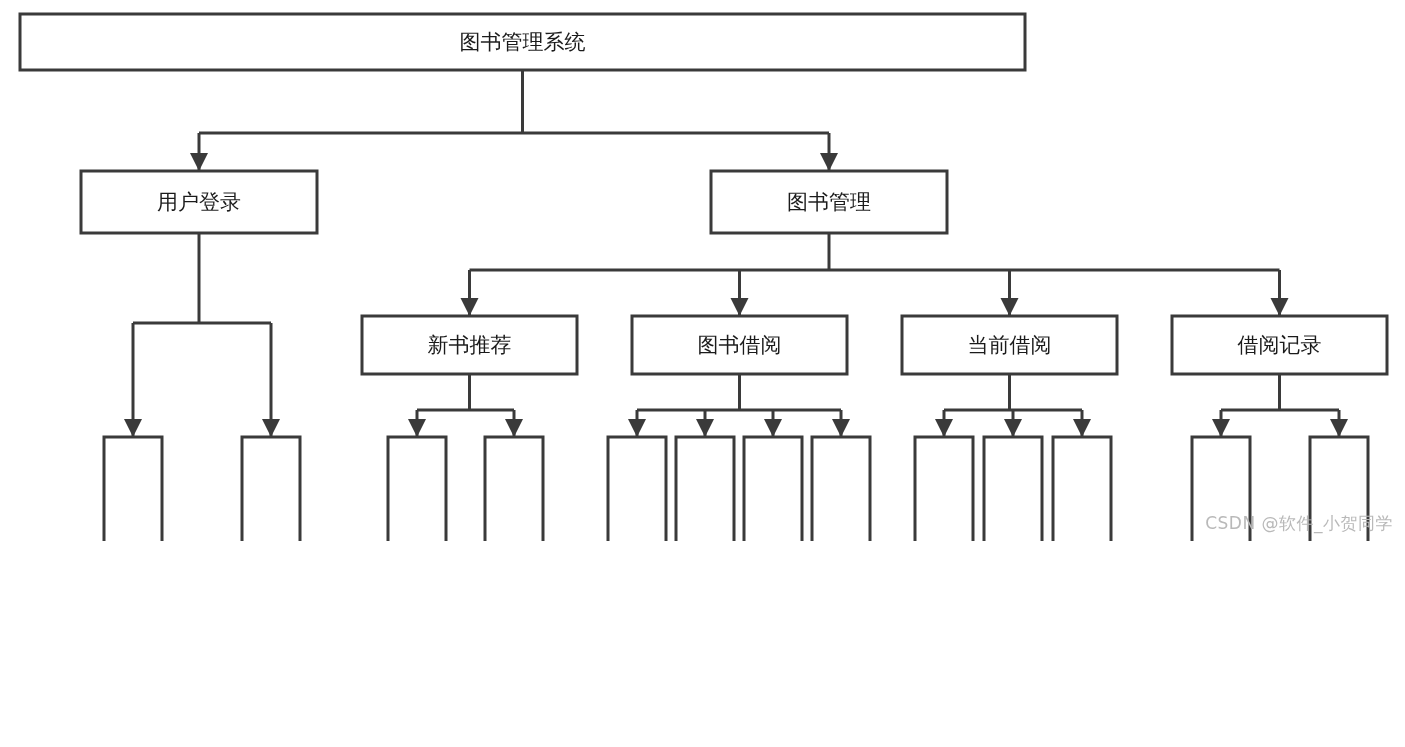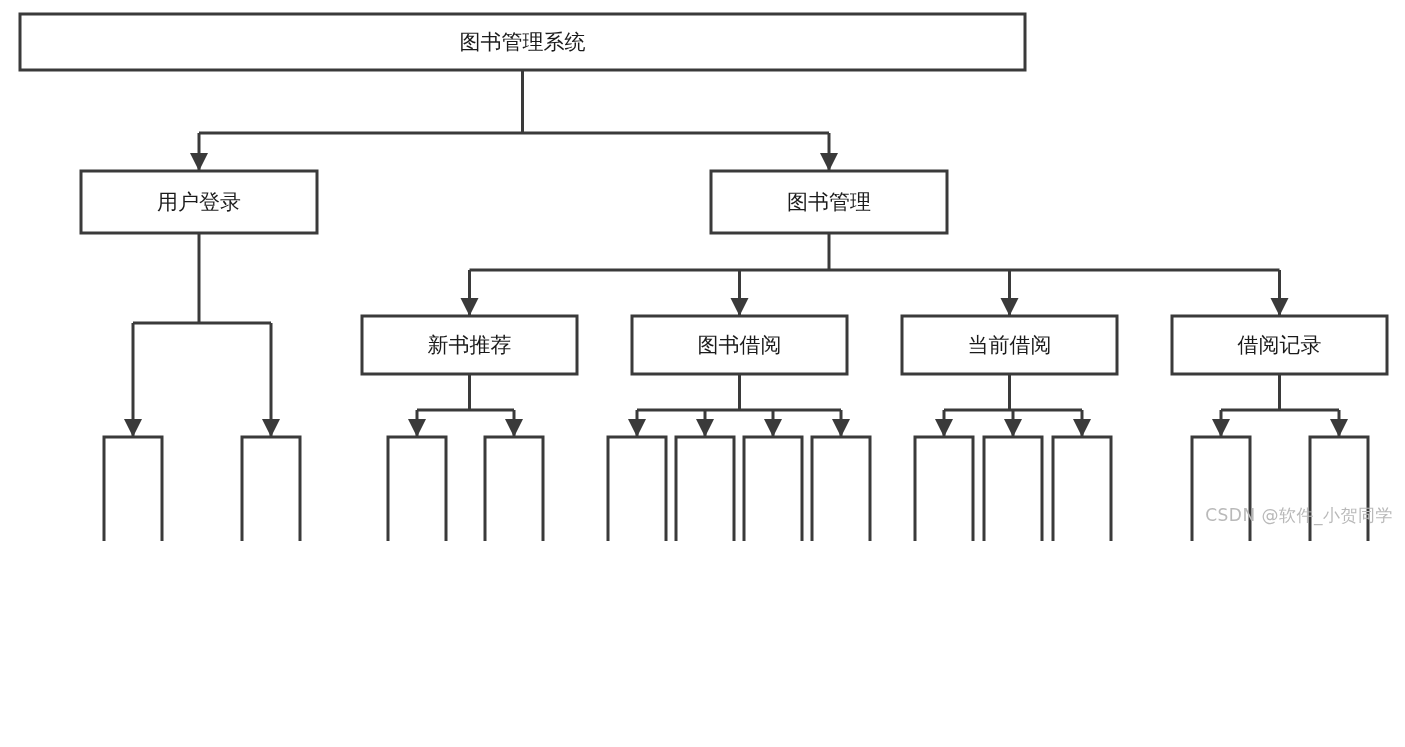--- a/index.html
+++ b/index.html
@@ -59,21 +59,21 @@
     font-size: 21px;
     line-height: 1.05;
     letter-spacing: 2px;
     color: #1b1b1b;
     white-space: nowrap;
     pointer-events: none;
   }
   .watermark {
     position: absolute;
     right: 12px;
-    bottom: 14px;
+    bottom: 6px;
     font-family: "DejaVu Sans", "Liberation Sans", sans-serif;
     font-size: 17px;
     color: #b9b9b9;
     letter-spacing: 0.5px;
     white-space: nowrap;
   }
 </style>
 </head>
 <body>
 

